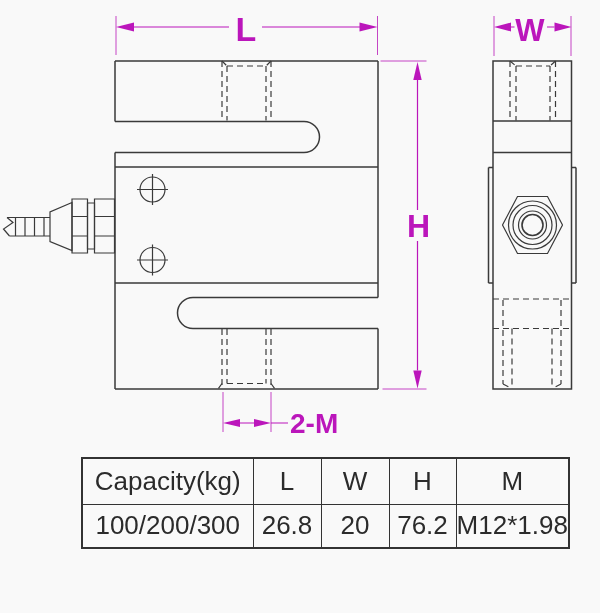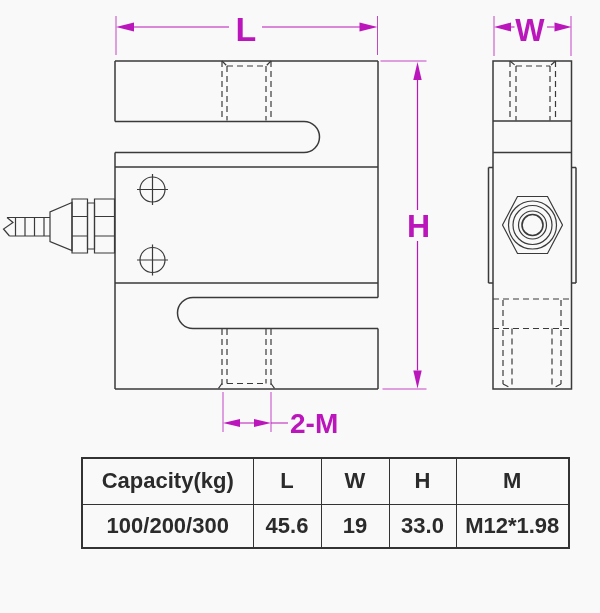--- a/index.html
+++ b/index.html
@@ -9,21 +9,21 @@
   .ln{stroke:#3a3a3a;stroke-width:1.5;fill:none;stroke-linecap:butt;stroke-linejoin:miter;}
   .lnt{stroke:#3a3a3a;stroke-width:1.2;fill:none;}
   .hid{stroke:#3a3a3a;stroke-width:1.2;fill:none;stroke-dasharray:6 4;}
   .dim{stroke:#bb16bb;stroke-width:1.2;fill:none;}
   .dimext{stroke:#c545c5;stroke-width:1;fill:none;}
   .dimfill{fill:#bb16bb;stroke:none;}
   .dimlabel{fill:#bb16bb;font-family:"Liberation Sans",sans-serif;font-weight:bold;}
   #spec-table{position:absolute;left:81px;top:457px;border-collapse:collapse;table-layout:fixed;
     width:487px;background:#f9f9f9;}
   #spec-table td,#spec-table th{border:1.5px solid #333;text-align:center;vertical-align:middle;
-    font-weight:bold;font-size:22px;color:#2b2b2b;padding:0;font-family:"Liberation Sans",sans-serif;}
+    font-weight:normal;font-size:26px;color:#2b2b2b;padding:0;font-family:"Liberation Sans",sans-serif;}
   #spec-table{border:2px solid #333;}
   #spec-table tr{height:46px;}
 </style>
 </head>
 <body>
 
 <div id="stage">
 <svg width="600" height="613" viewBox="0 0 600 613">
 
   <g>
@@ -139,20 +139,20 @@
     <tbody>
       <tr>
         <th>Capacity(kg)</th>
         <th>L</th>
         <th>W</th>
         <th>H</th>
         <th>M</th>
       </tr>
       <tr style="height:44px">
         <td>100/200/300</td>
-        <td>45.6</td>
-        <td>19</td>
-        <td>33.0</td>
+        <td>26.8</td>
+        <td>20</td>
+        <td>76.2</td>
         <td>M12*1.98</td>
       </tr>
     </tbody>
   </table>
 </div>
 
 </body></html>

